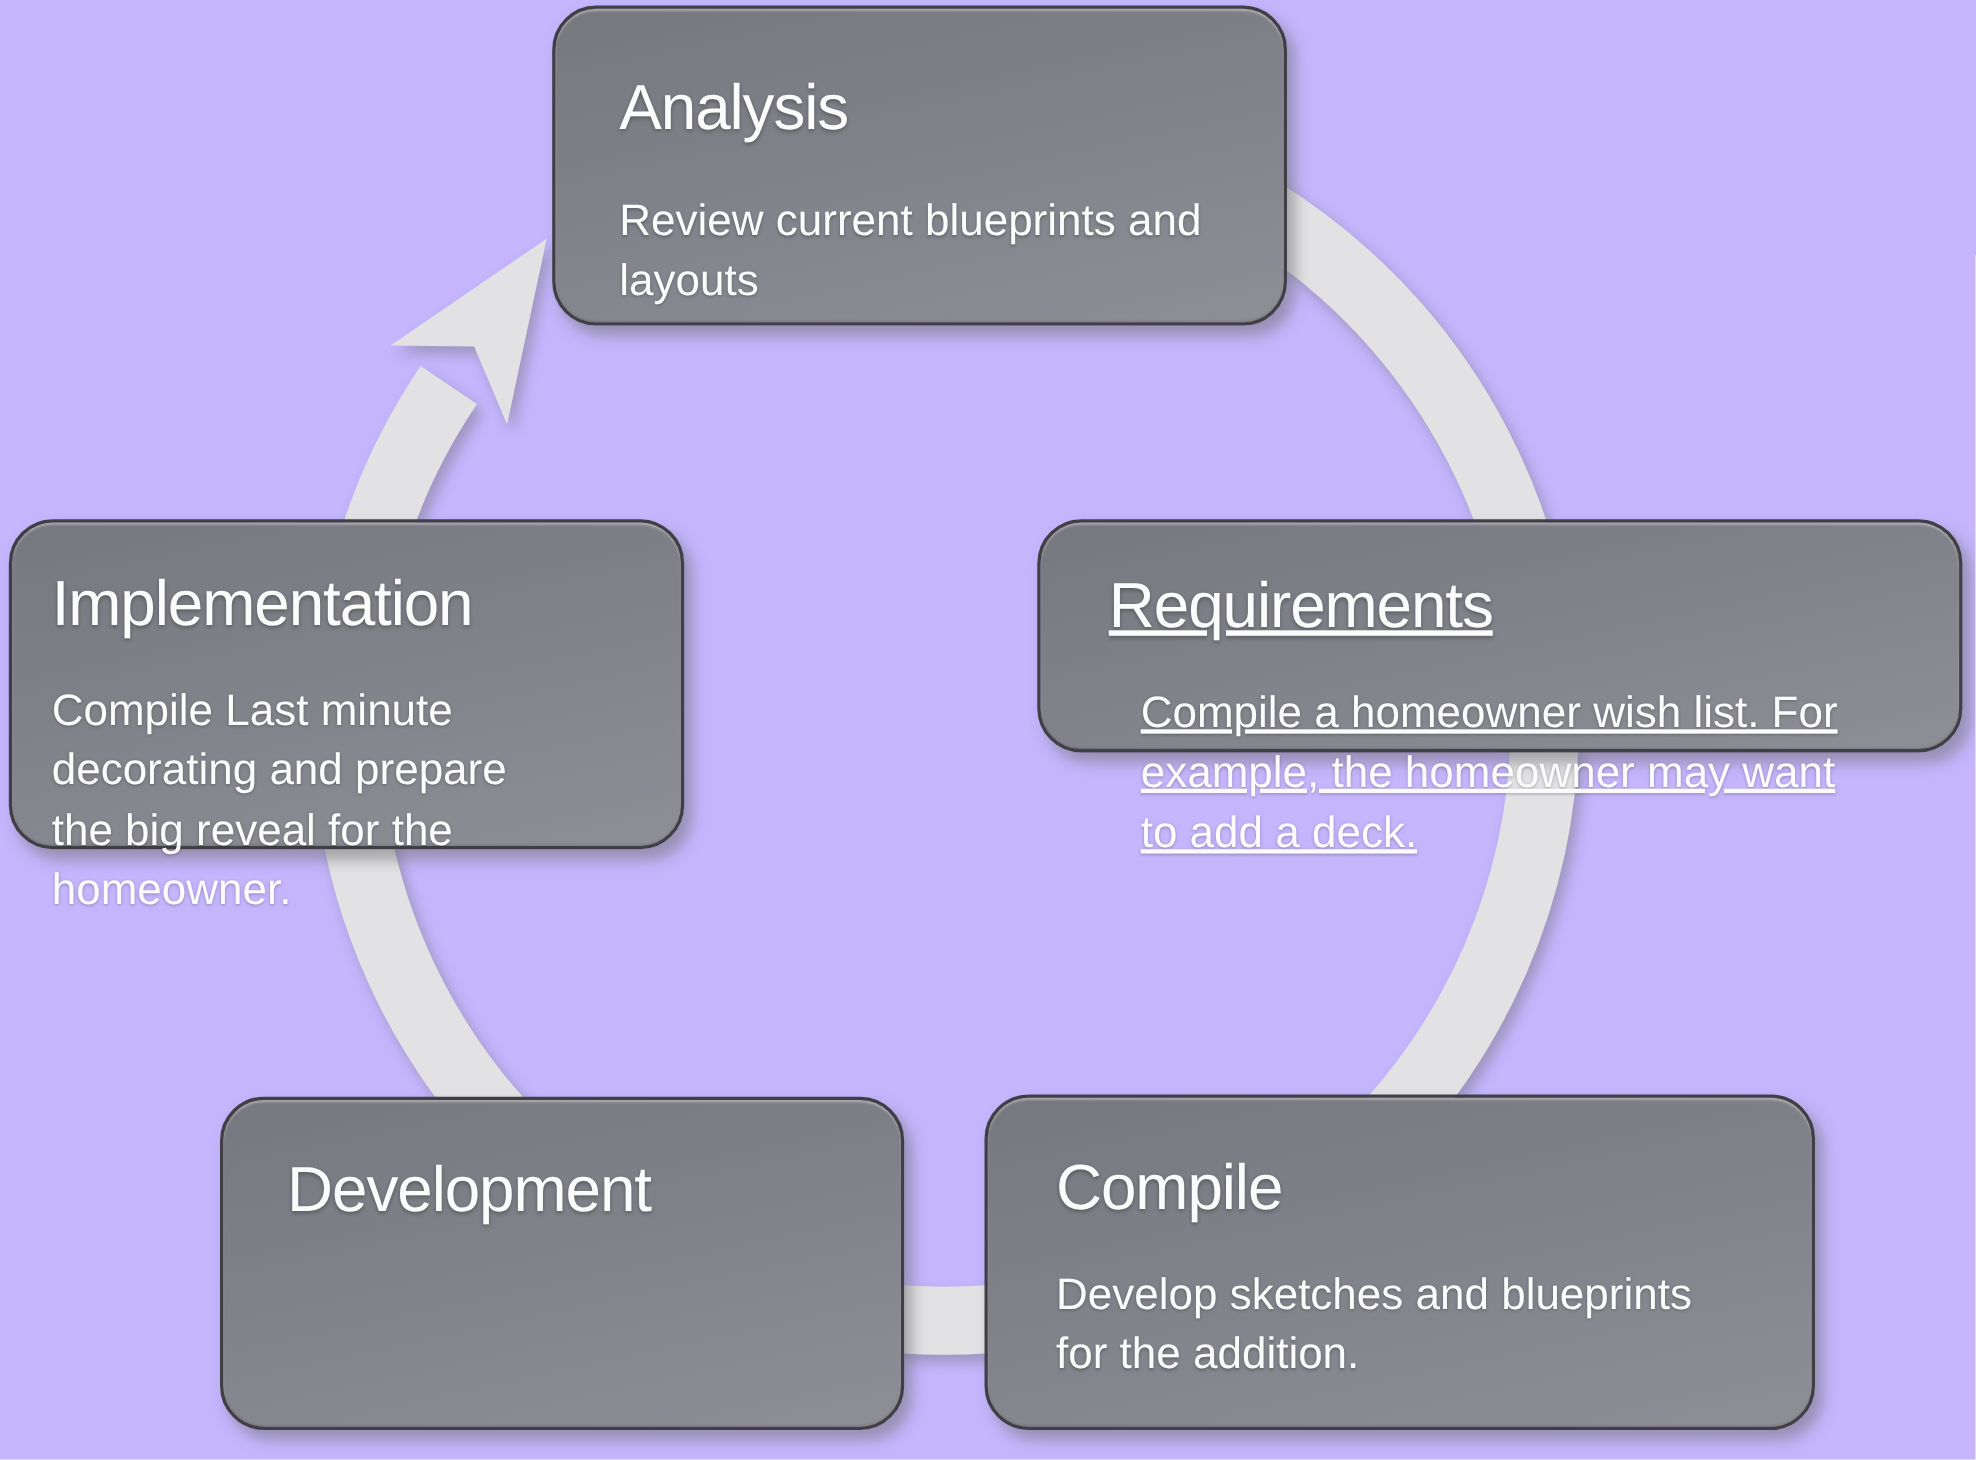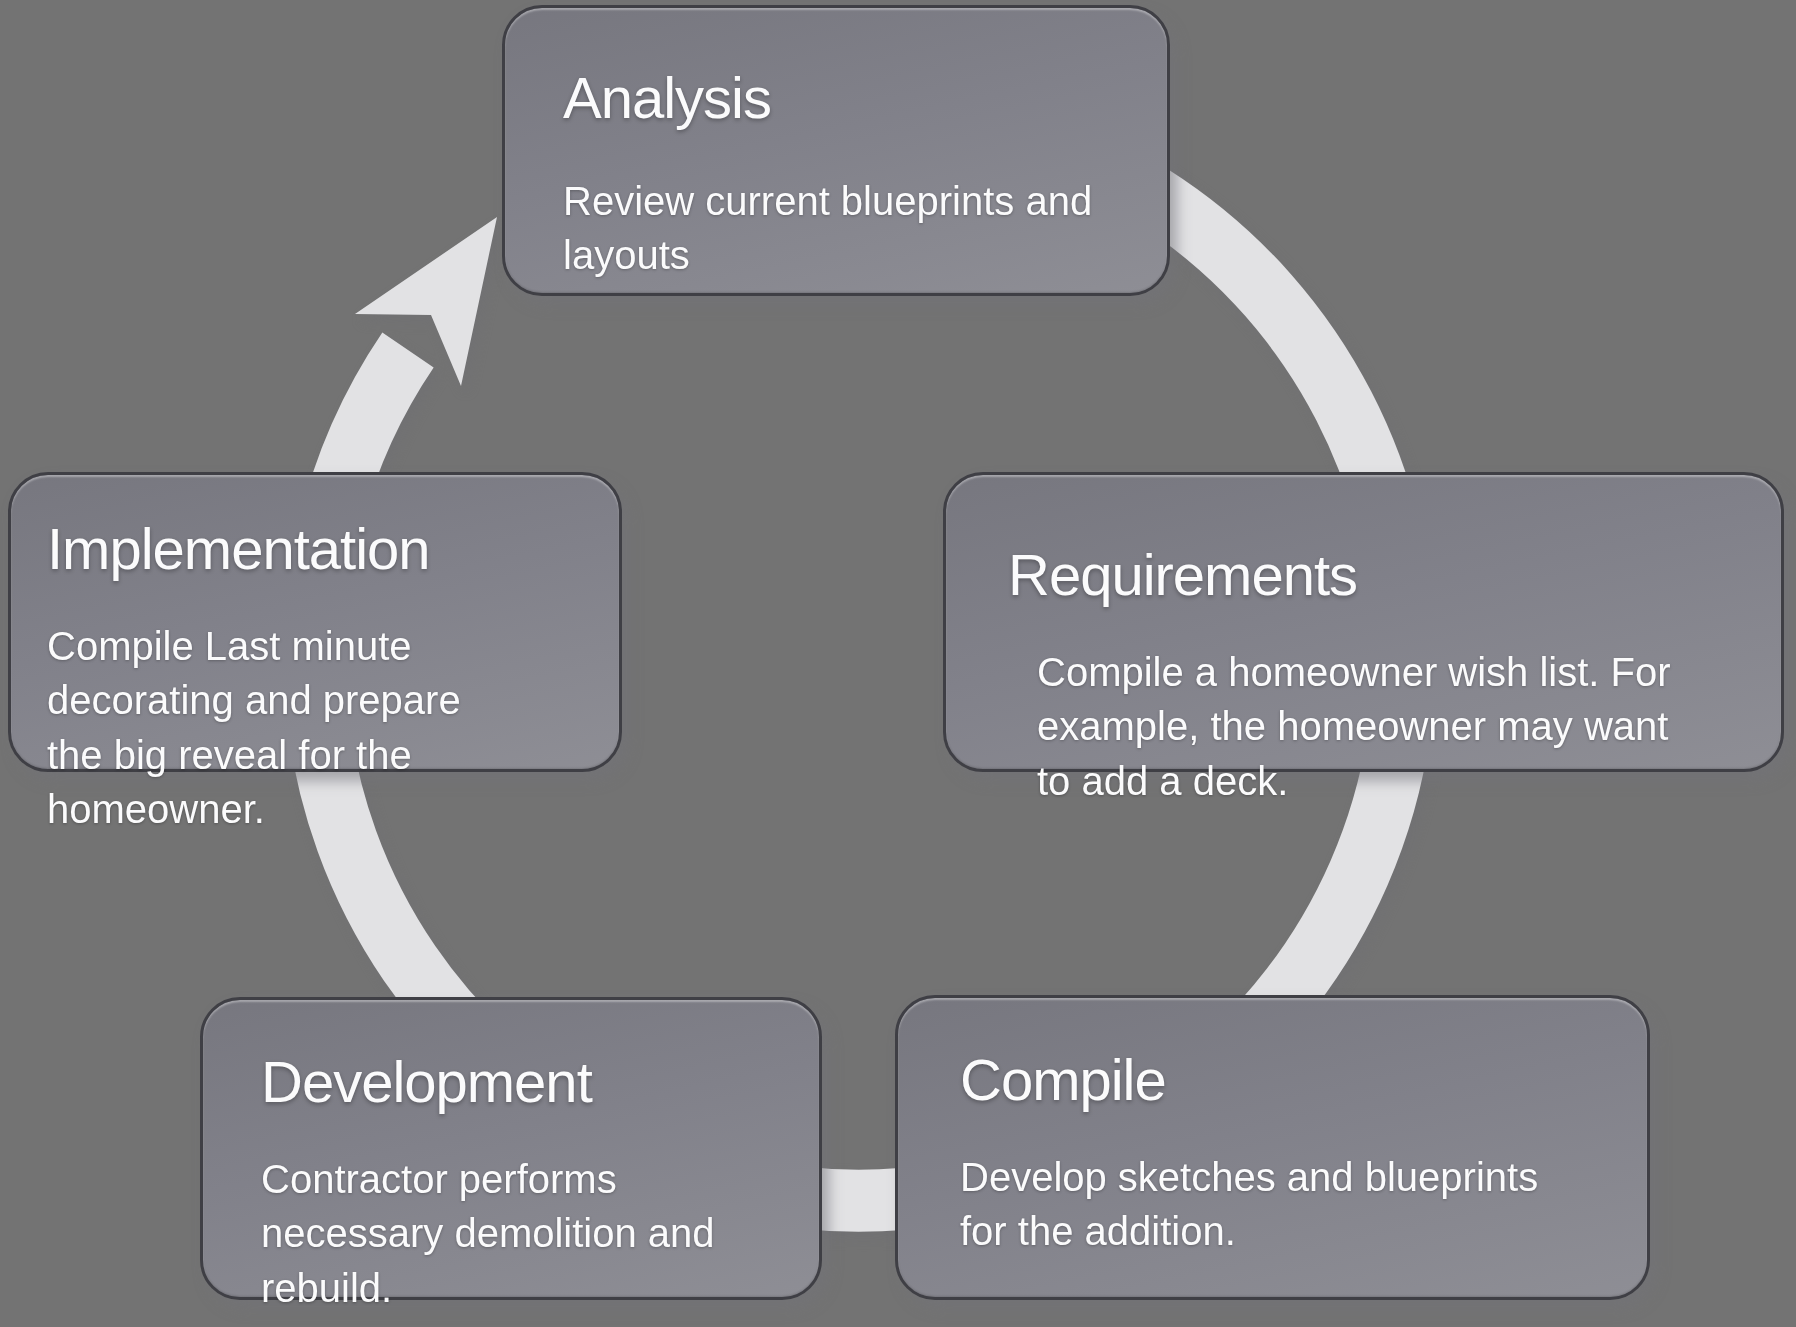--- a/index.html
+++ b/index.html
@@ -5,21 +5,21 @@
   html, body {
     margin: 0;
     padding: 0;
     background: #ffffff;
   }
   #canvas {
     position: relative;
     width: 1796px;
     height: 1327px;
     overflow: hidden;
-    background: #737373;
+    background: #c4b5fd;
     font-family: "Liberation Sans", sans-serif;
   }
   
   #ring-svg {
     position: absolute;
     left: 0;
     top: 0;
     z-index: 1;
     filter: drop-shadow(5px 7px 6px rgba(110,110,116,0.45));
   }
@@ -46,21 +46,21 @@
   }
   .step p {
     margin: 0;
     font-size: 40px;
     font-weight: 400;
     line-height: 1.36;
     text-shadow: 0 1px 3px rgba(0,0,0,0.28);
   }
   #step-analysis       { left: 502px; top: 5px;   width: 668px; height: 291px; padding: 58px 36px 0 58px; }
   #step-analysis h2    { margin-bottom: 44px; }
-  #step-requirements   { left: 943px; top: 472px; width: 841px; height: 300px; padding: 68px 56px 0 62px; }
+  #step-requirements   { left: 943px; top: 472px; width: 841px; height: 212px; padding: 44px 56px 0 62px; text-decoration: underline; }
   #step-requirements p { max-width: 668px; margin-left: 29px; }
   #step-implementation { left: 8px;   top: 472px; width: 614px; height: 300px; padding: 42px 56px 0 36px; }
   #step-implementation p { max-width: 478px; }
   #step-development    { left: 200px; top: 997px; width: 622px; height: 303px; padding: 50px 40px 0 58px; }
   #step-development p  { max-width: 460px; }
   #step-design         { left: 895px; top: 995px; width: 755px; height: 305px; padding: 50px 40px 0 62px; }
   #step-design p       { max-width: 600px; }
 </style>
 </head>
 <body>
@@ -84,21 +84,20 @@
     <p>Compile a homeowner wish list.  For example, the homeowner may want to add a deck.</p>
   </div>
 
   <div class="step" id="step-design">
     <h2>Compile</h2>
     <p>Develop sketches and blueprints for the addition.</p>
   </div>
 
   <div class="step" id="step-development">
     <h2>Development</h2>
-    <p>Contractor performs necessary demolition and rebuild.</p>
   </div>
 
   <div class="step" id="step-implementation">
     <h2>Implementation</h2>
     <p>Compile Last minute decorating and prepare the big reveal for the homeowner.</p>
   </div>
 
 </div>
 
 </body></html>

